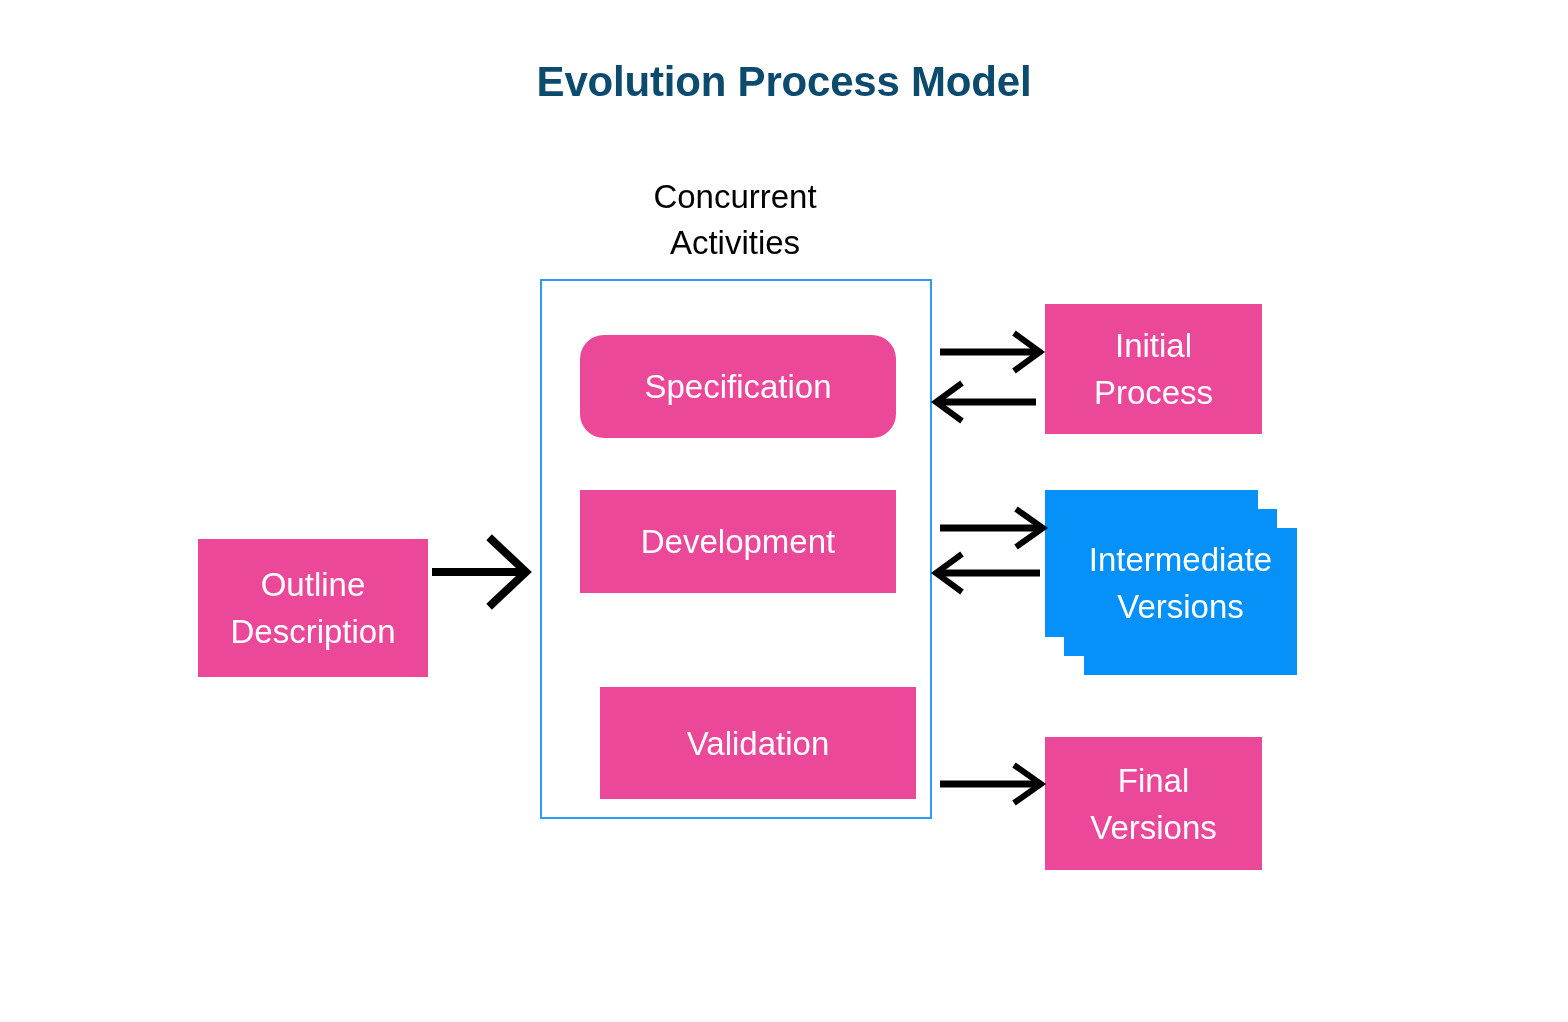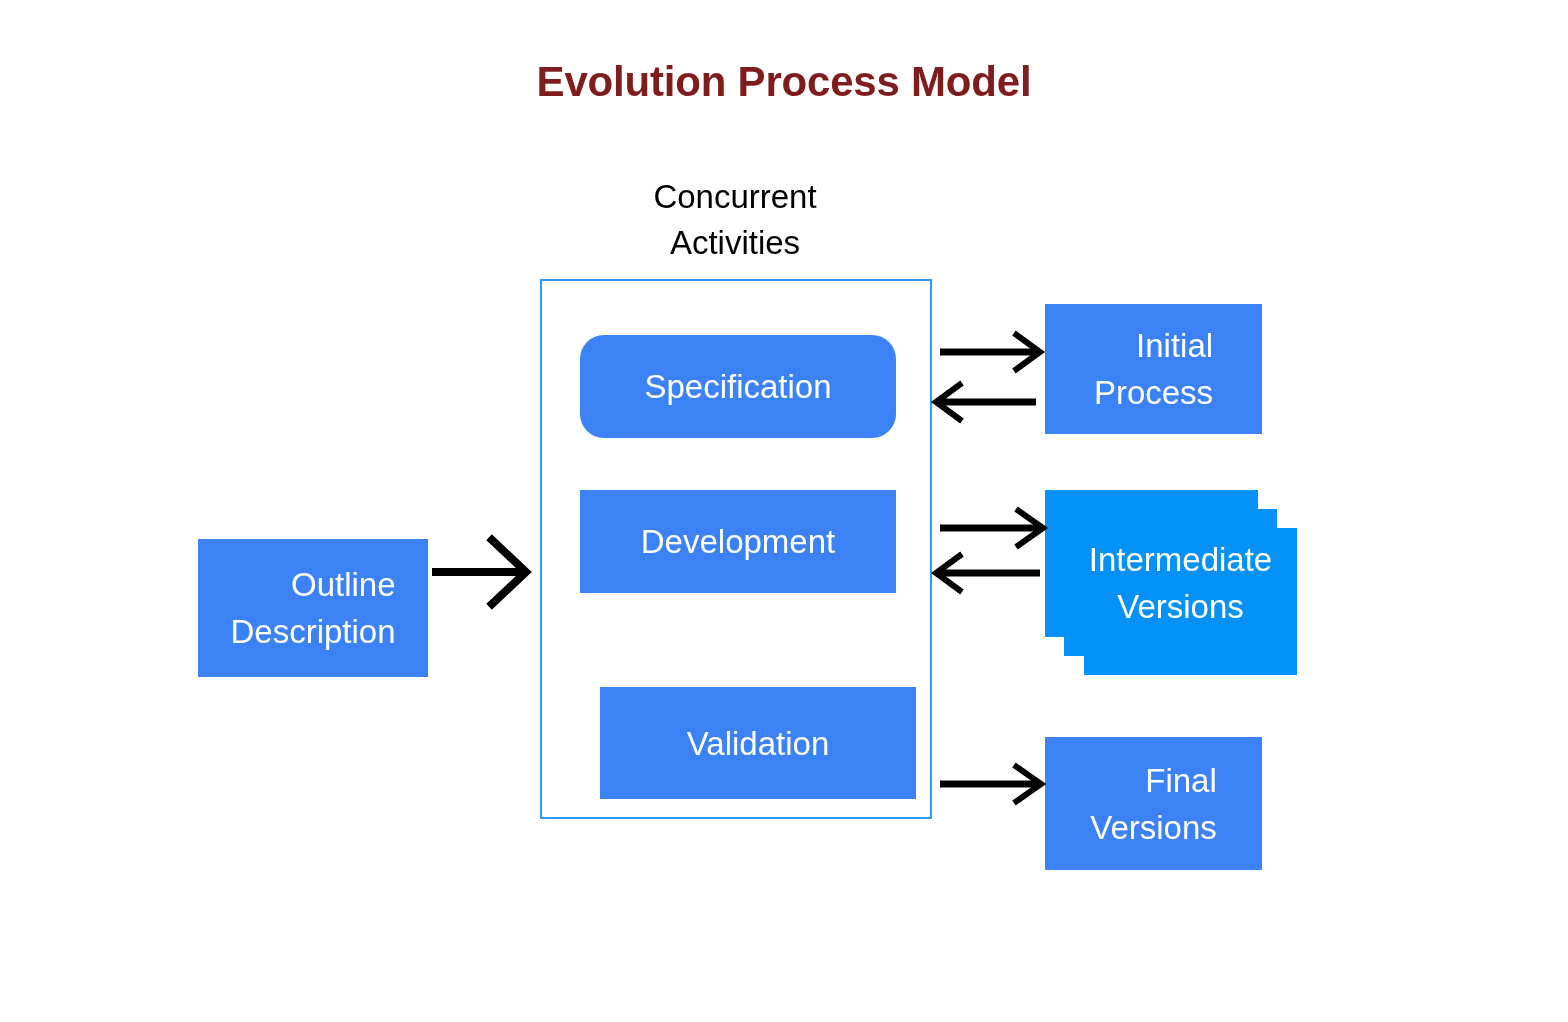--- a/index.html
+++ b/index.html
@@ -25,21 +25,21 @@
 
   
   .title {
     left: 0;
     top: 58px;
     width: 1568px;
     text-align: center;
     font-size: 42px;
     font-weight: bold;
     letter-spacing: -0.2px;
-    color: #7f1d1d;
+    color: #0c4a6e;
     white-space: nowrap;
   }
 
   
   .caption {
     left: 560px;
     top: 174px;
     width: 350px;
     text-align: center;
     font-size: 33px;
@@ -53,26 +53,26 @@
     left: 540px;
     top: 279px;
     width: 392px;
     height: 540px;
     border: 2px solid #2b9bf4;
     background: #ffffff;
   }
 
   
   .bluebox {
-    background: #3b82f6;
+    background: #ec4899;
     color: #ffffff;
     display: flex;
     align-items: center;
     justify-content: center;
-    text-align: right;
+    text-align: center;
     font-size: 33px;
     line-height: 47px;
     font-weight: 400;
   }
   .bluebox .txt { display: block; }
 
   .box-spec        { left: 580px; top: 335px; width: 316px; height: 103px; border-radius: 24px; }
   .box-dev         { left: 580px; top: 490px; width: 316px; height: 103px; }
   .box-val         { left: 600px; top: 655px; width: 316px; height: 112px; margin-top: 32px; }
 

